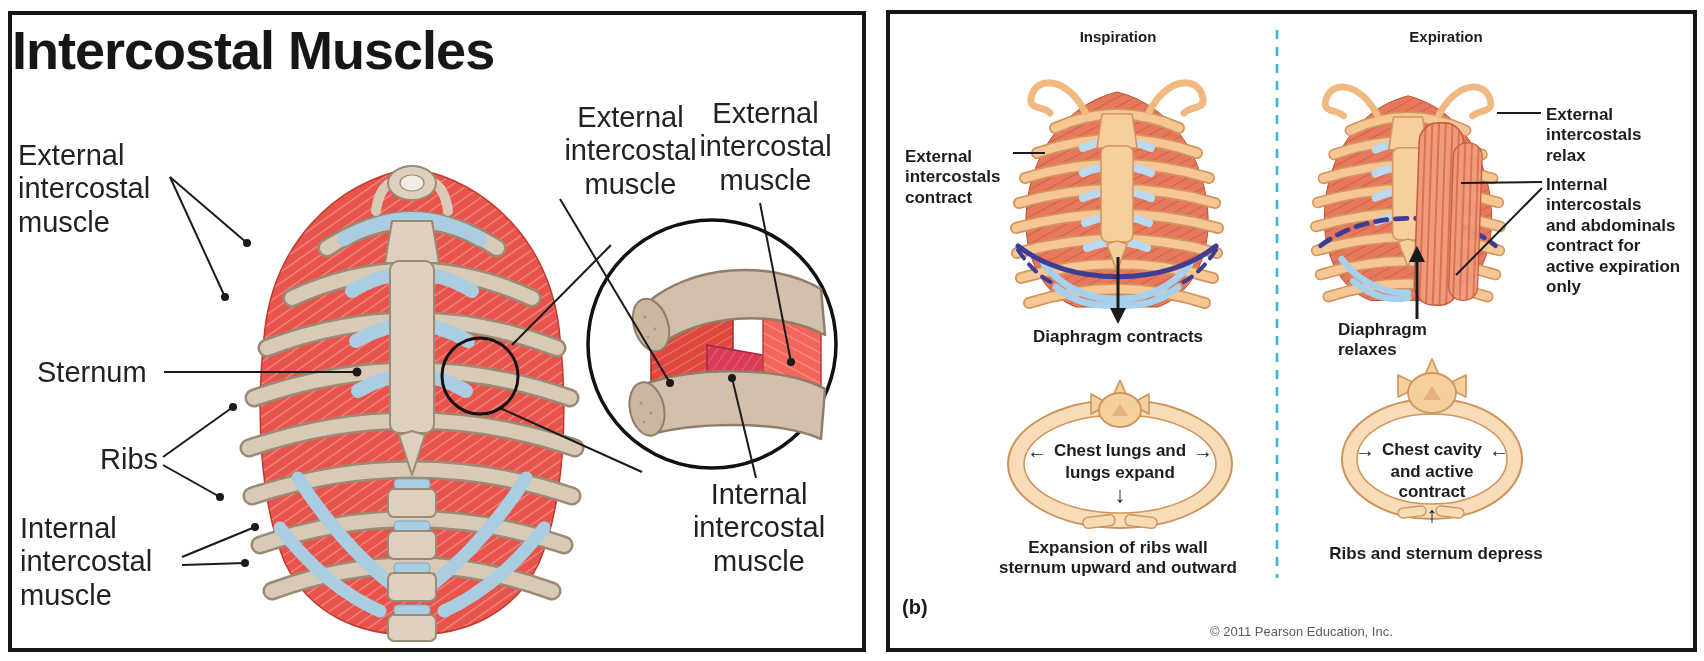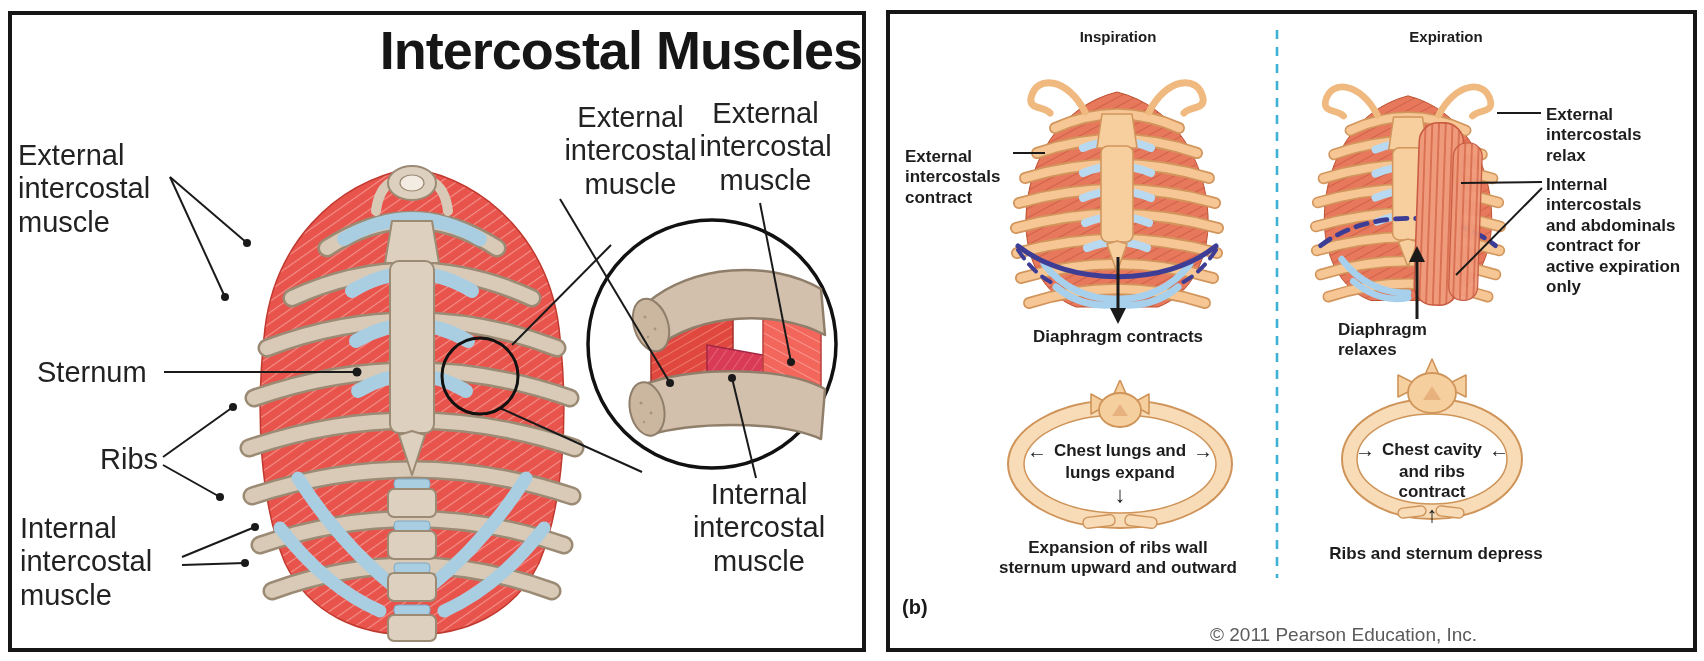--- a/index.html
+++ b/index.html
@@ -3,30 +3,30 @@
 <meta charset="utf-8">
 <style>
   html,body{margin:0;padding:0;background:#ffffff;}
   body{width:1704px;height:661px;position:relative;font-family:"Liberation Sans",sans-serif;color:#1a1a1a;overflow:hidden;}
   .panel{position:absolute;background:#ffffff;border:4px solid #161616;}
   #panelA{left:8px;top:11px;width:850px;height:633px;}
   #panelB{left:886px;top:10px;width:803px;height:634px;}
   .abs{position:absolute;}
   svg{display:block;}
   
-  .a-title{left:0;right:0;top:4px;text-align:right;font-size:54px;font-weight:700;letter-spacing:-1px;color:#161616;}
+  .a-title{left:0;right:0;top:4px;text-align:left;font-size:54px;font-weight:700;letter-spacing:-1px;color:#161616;}
   .a-label{font-size:29px;line-height:1.15;color:#222;white-space:pre-line;z-index:6;}
   .a-label.center{text-align:center;}
   .a-credit{font-size:17px;color:#b2b2b2;letter-spacing:.5px;z-index:6;}
   
   .b-header{font-size:15px;font-weight:700;color:#1d1d1d;transform:translateX(-50%);z-index:6;}
   .b-label{font-size:17px;font-weight:700;line-height:1.2;color:#1d1d1d;white-space:pre-line;z-index:6;}
   .b-label.center{text-align:center;transform:translateX(-50%);}
   .b-fig{font-size:20px;font-weight:700;z-index:6;}
-  .b-copy{font-size:19px;color:#5b5b5b;z-index:6;}
+  .b-copy{font-size:13px;color:#5b5b5b;z-index:6;}
   .ring-text{z-index:6;text-align:center;font-size:17px;font-weight:700;line-height:1.2;color:#1d1d1d;}
   .ring-text .row1{display:flex;align-items:center;justify-content:center;gap:7px;}
   .ring-text .arr{font-size:20px;font-weight:700;}
   .ring-text .arr-v{font-size:22px;font-weight:700;line-height:.9;margin-top:2px;}
   .overlay{left:0;top:0;z-index:5;pointer-events:none;}
   .divider{position:absolute;z-index:4;}
 </style>
 </head>
 <body>
 
@@ -381,21 +381,21 @@
 active expiration
 only</div>
   <div class="abs b-label" style="left:448px;top:306px;">Diaphragm
 relaxes</div>
   <div class="abs ring-text" style="left:452px;top:424px;width:180px;">
     <div class="row1">
       <span class="arr">→</span>
       <span>Chest cavity</span>
       <span class="arr">←</span>
     </div>
-    <div>and ribs</div>
+    <div>and active</div>
     <div>contract</div>
     <div class="arr-v">↑</div>
   </div>
   <div class="abs b-label center" style="left:546px;top:530px;">Ribs and sternum depress</div>
 
   <div class="abs b-fig" style="left:12px;top:582px;">(b)</div>
   <div class="abs b-copy" style="left:320px;top:610px;">© 2011 Pearson Education, Inc.</div>
 </div>
 
 </body></html>

